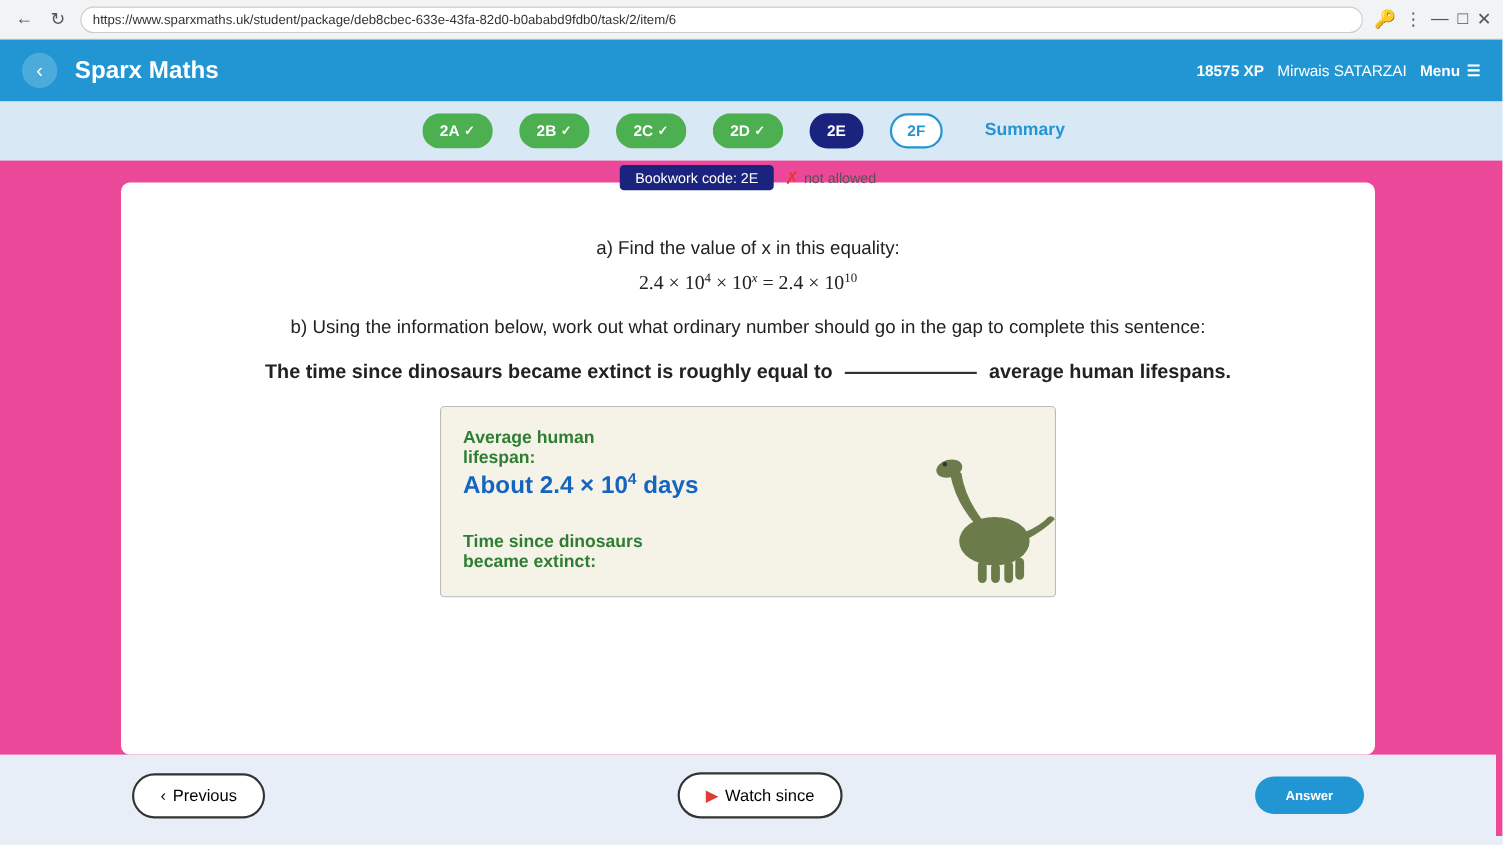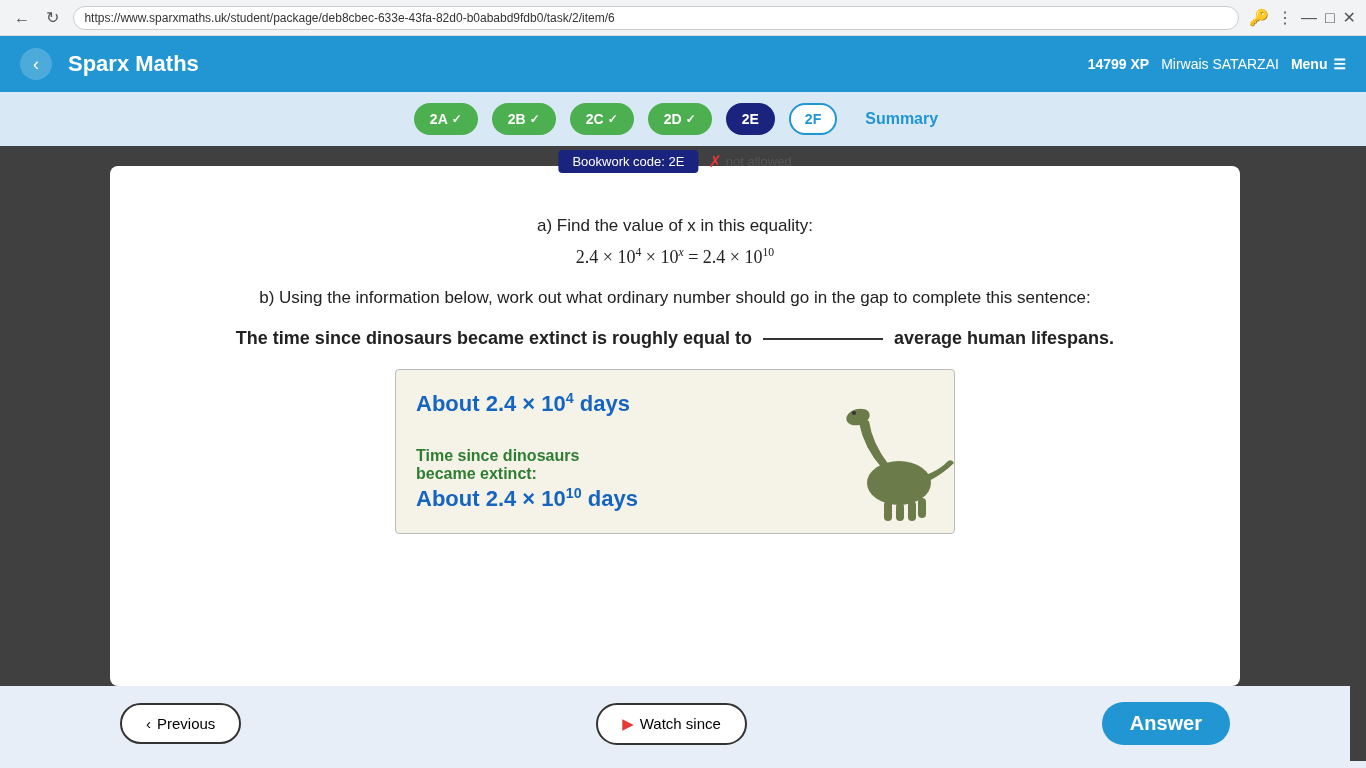--- a/index.html
+++ b/index.html
@@ -42,21 +42,21 @@
     .xp-badge { color: white; font-weight: bold; }
     .menu-btn { display: flex; align-items: flex-start; gap: 6px; color: white; font-size: 14px; font-weight: bold; cursor: pointer; background: none; border: none; }
 
     
     .tab-bar {
       background: #d9e8f5;
       display: flex;
       justify-content: center;
       align-items: center;
       padding: 10px 0;
-      gap: 14px;
+      gap: 24px;
       height: 54px;
     }
     .tab {
       padding: 6px 14px;
       border-radius: 20px;
       font-size: 14px;
       font-weight: bold;
       cursor: pointer;
       border: 2px solid transparent;
       display: flex; align-items: center; gap: 4px;
@@ -163,21 +163,21 @@
       font-size: 15px;
       cursor: pointer;
       display: flex; align-items: center; gap: 6px;
     }
     .btn-answer {
       padding: 10px 28px;
       border-radius: 24px;
       border: none;
       background: #2196d3;
       color: white;
-      font-size: 20px;
+      font-size: 12px;
       font-weight: bold;
       cursor: pointer;
     }
 
     
     .status-bar {
       background: #e8eef7;
       height: 28px;
       display: flex;
       align-items: center;
@@ -206,21 +206,21 @@
     <span>—</span>
     <span>□</span>
     <span>✕</span>
   </div>
 </div>
 
 <div class="top-nav">
   <button class="back-btn">‹</button>
   <div class="logo">Sparx Maths</div>
   <div class="nav-right">
-    <span class="xp-badge">14799 XP</span>
+    <span class="xp-badge">18575 XP</span>
     <span>Mirwais SATARZAI</span>
     <button class="menu-btn">
       <span>Menu</span>
       <span>☰</span>
     </button>
   </div>
 </div>
 
 <div class="tab-bar">
   <div class="tab tab-green">
@@ -243,21 +243,21 @@
     <span>2E</span>
   </div>
   <div class="tab tab-outline">
     <span>2F</span>
   </div>
   <div class="tab tab-summary">
     <span>Summary</span>
   </div>
 </div>
 
-<div style="background:#404040; padding: 20px 16px 0 0; position:relative;">
+<div style="background:#ec4899; padding: 20px 6px 0 0; position:relative;">
   <div class="main-content">
 
     <div class="bookwork-banner">
       <div class="bookwork-code">Bookwork code: 2E</div>
       <div class="calculator-badge">
         <span style="color:#e53935; font-size:16px;">✗</span>
         <span>not allowed</span>
       </div>
     </div>
 
@@ -273,25 +273,25 @@
 
       <div class="bold-statement">
         <span>The time since dinosaurs became extinct is roughly equal to</span>
         <span class="blank-line"></span>
         <span>average human lifespans.</span>
       </div>
 
       <div class="info-box">
         <div class="info-table">
           <div class="info-row">
+            <div class="info-label">Average human<br>lifespan:</div>
             <div class="info-value">About 2.4 × 10<sup>4</sup> days</div>
           </div>
           <div class="info-row">
             <div class="info-label">Time since dinosaurs<br>became extinct:</div>
-            <div class="info-value">About 2.4 × 10<sup>10</sup> days</div>
           </div>
         </div>
 
         <div class="dino-img-area">
           <svg class="dino-svg" viewBox="0 0 120 130" xmlns="http://www.w3.org/2000/svg">
 
             <g fill="#6b7c4a">
 
               <ellipse cx="65" cy="90" rx="32" ry="22"></ellipse>
 

